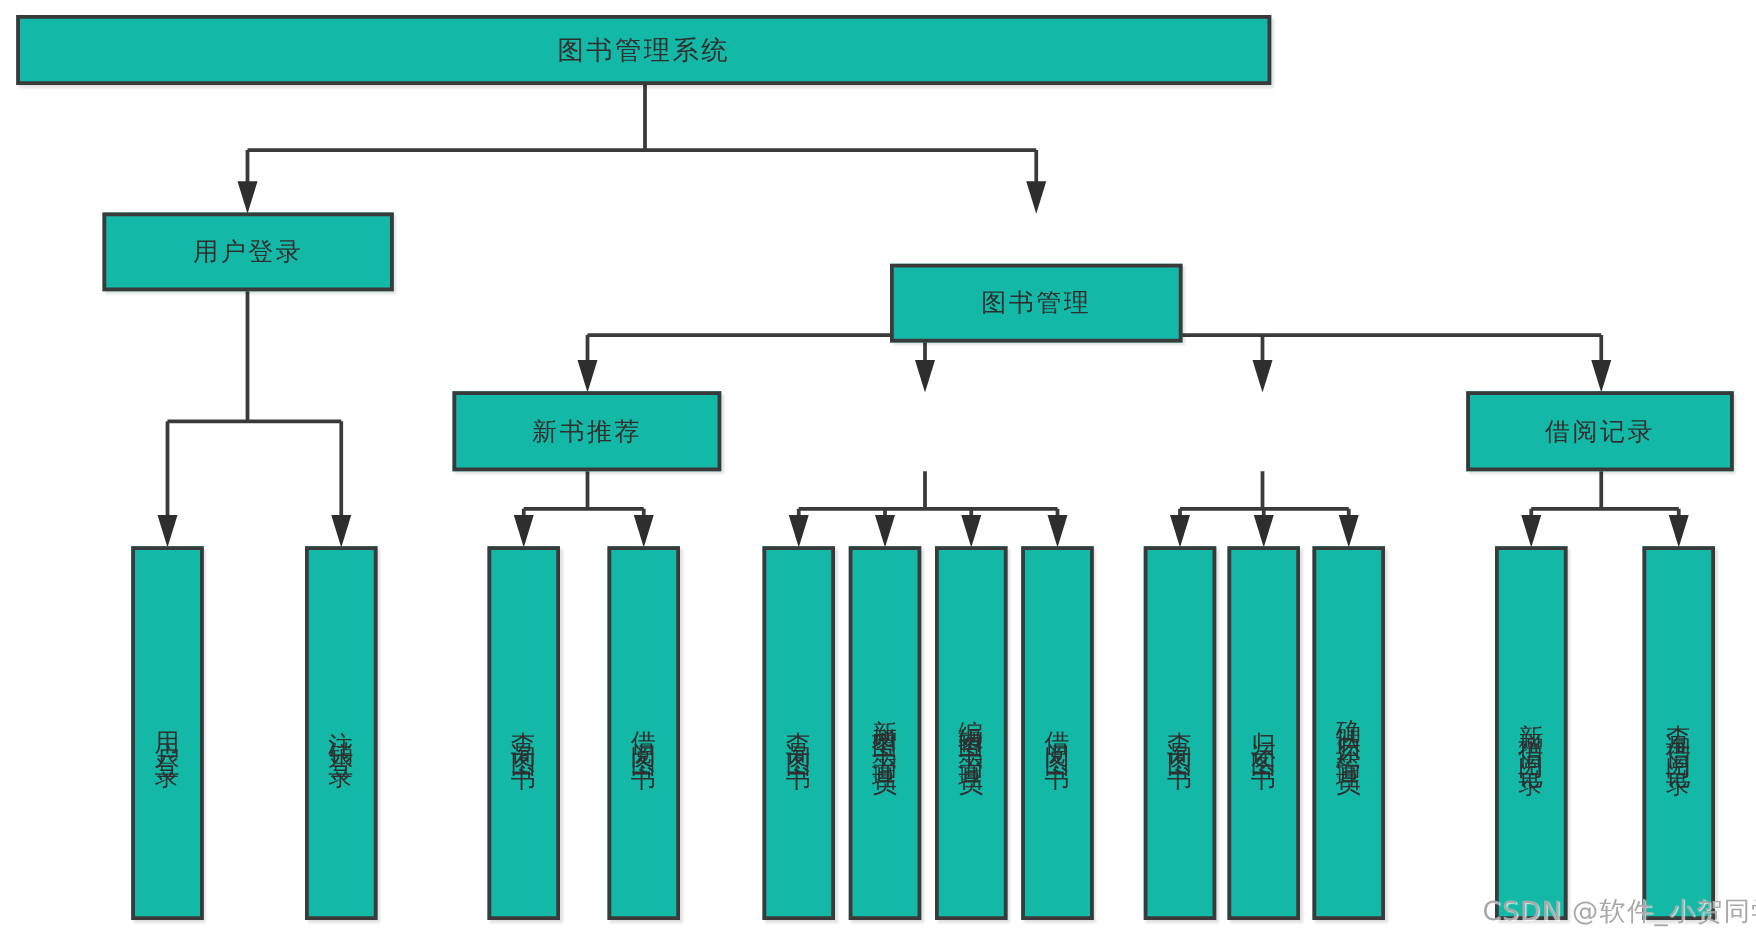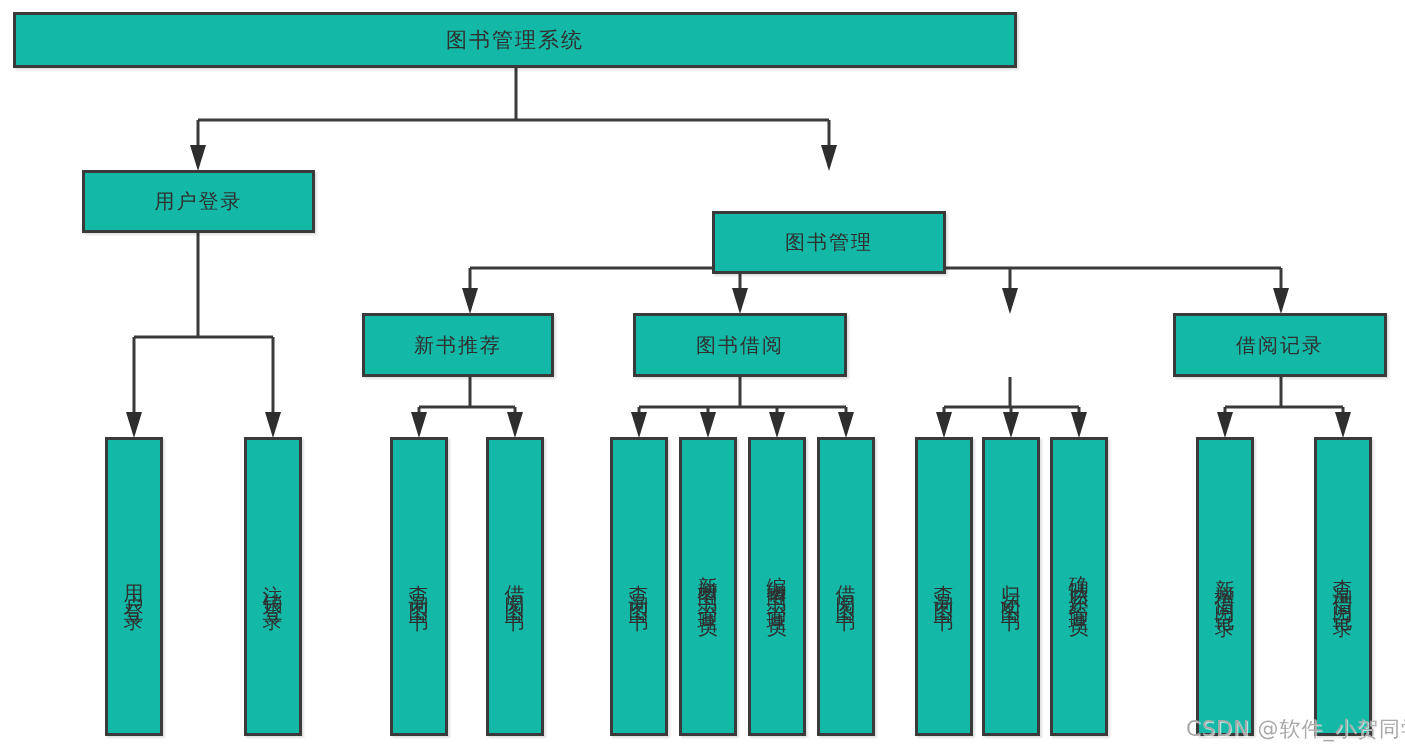--- a/index.html
+++ b/index.html
@@ -113,25 +113,22 @@
     <span class="lbl">图书管理系统</span>
   </div>
 
   <div class="node h" style="left:82px;top:170px;width:233px;height:63px;">
     <span class="lbl">用户登录</span>
   </div>
   <div class="node h" style="left:712px;top:170px;width:234px;height:63px;margin-top:41px;">
     <span class="lbl">图书管理</span>
   </div>
 
-  <div class="node h" style="left:362px;top:313px;width:192px;height:64px;">
+  <div class="node h" style="left:362px;top:313px;width:215px;height:64px;">
     <span class="lbl">新书推荐</span>
-  </div>
-  <div class="node h" style="left:633px;top:313px;width:214px;height:64px;">
-    <span class="lbl">图书借阅</span>
   </div>
   <div class="node h" style="left:1173px;top:313px;width:214px;height:64px;">
     <span class="lbl">借阅记录</span>
   </div>
 
   <div class="node v" style="left:105px;top:437px;width:58px;height:299px;">
     <span class="lbl">用户登录</span>
   </div>
   <div class="node v" style="left:244px;top:437px;width:58px;height:299px;">
     <span class="lbl">注销登录</span>

